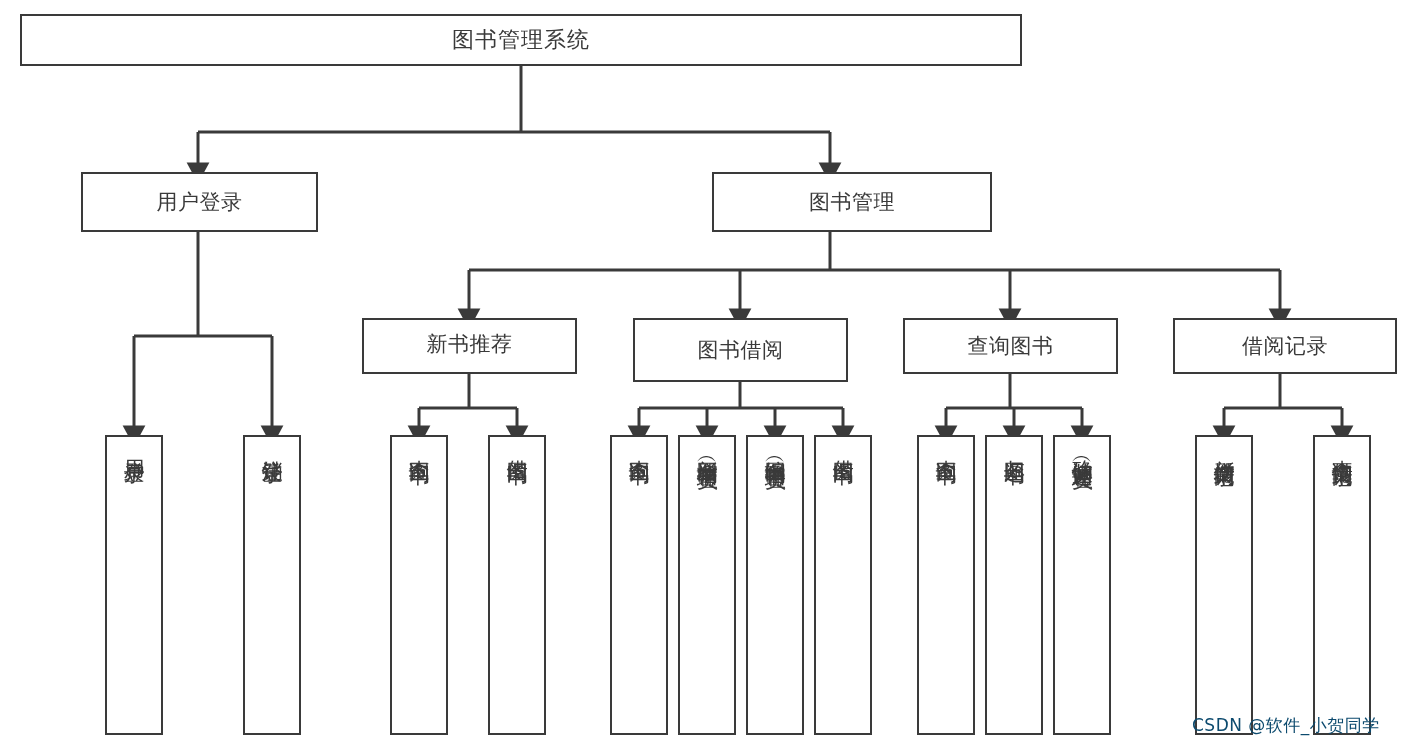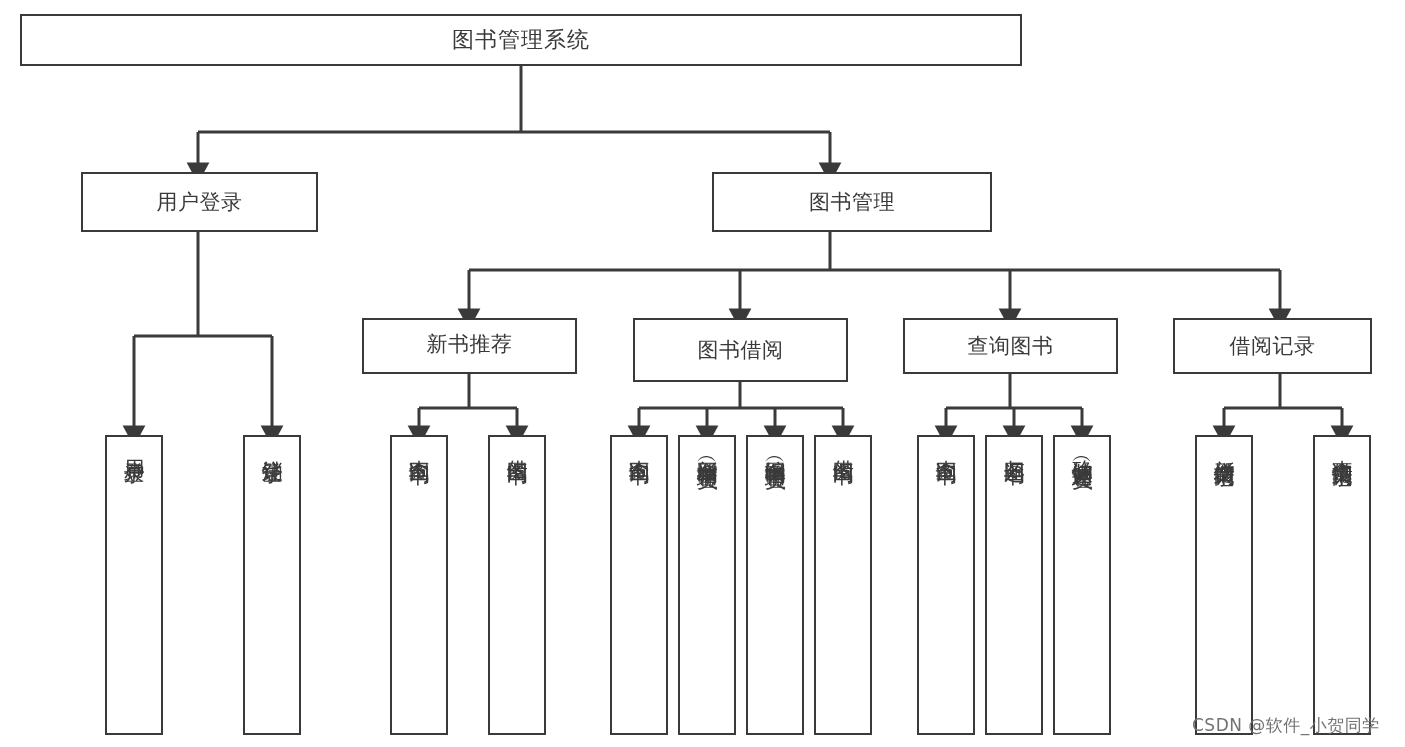--- a/index.html
+++ b/index.html
@@ -141,21 +141,21 @@
 
   <div class="node horiz" style="left: 362px; top: 318px; width: 215px; height: 56px; border-color: rgb(58, 58, 58); color: rgb(58, 58, 58); font-family: Liberation Mono, monospace;">
     <span class="label">新书推荐</span>
   </div>
   <div class="node horiz" style="left: 633px; top: 318px; width: 215px; height: 64px; border-color: rgb(58, 58, 58); color: rgb(58, 58, 58);">
     <span class="label">图书借阅</span>
   </div>
   <div class="node horiz" style="left: 903px; top: 318px; width: 215px; height: 56px; border-color: rgb(58, 58, 58); color: rgb(58, 58, 58);">
     <span class="label">查询图书</span>
   </div>
-  <div class="node horiz" style="left: 1173px; top: 318px; width: 199px; height: 56px; border-color: rgb(58, 58, 58); color: rgb(58, 58, 58);">
+  <div class="node horiz" style="left: 1173px; top: 318px; width: 224px; height: 56px; border-color: rgb(58, 58, 58); color: rgb(58, 58, 58);">
     <span class="label">借阅记录</span>
   </div>
 
   <div class="node vert" style="left: 105px; top: 435px; width: 58px; height: 300px; border-color: rgb(58, 58, 58); color: rgb(58, 58, 58);">
     <span class="label">用户登录</span>
   </div>
   <div class="node vert" style="left: 243px; top: 435px; width: 58px; height: 300px; border-color: rgb(58, 58, 58); color: rgb(58, 58, 58);">
     <span class="label">注销登录</span>
   </div>
   <div class="node vert" style="left: 390px; top: 435px; width: 58px; height: 300px; border-color: rgb(58, 58, 58); color: rgb(58, 58, 58);">
@@ -185,15 +185,15 @@
   <div class="node vert" style="left: 1053px; top: 435px; width: 58px; height: 300px; border-color: rgb(58, 58, 58); color: rgb(58, 58, 58);">
     <span class="label">确认归还（管理员）</span>
   </div>
   <div class="node vert" style="left: 1195px; top: 435px; width: 58px; height: 300px; border-color: rgb(58, 58, 58); color: rgb(58, 58, 58);">
     <span class="label">新增借阅记录</span>
   </div>
   <div class="node vert" style="left: 1313px; top: 435px; width: 58px; height: 300px; border-color: rgb(58, 58, 58); color: rgb(58, 58, 58);">
     <span class="label">查询借阅记录</span>
   </div>
 
-  <div class="watermark" style="left: 1192px; top: 714px; color: #737373;">CSDN @软件_小贺同学</div>
+  <div class="watermark" style="left: 1192px; top: 714px; color: #0c4a6e;">CSDN @软件_小贺同学</div>
 
 </div>
 
 </body></html>

